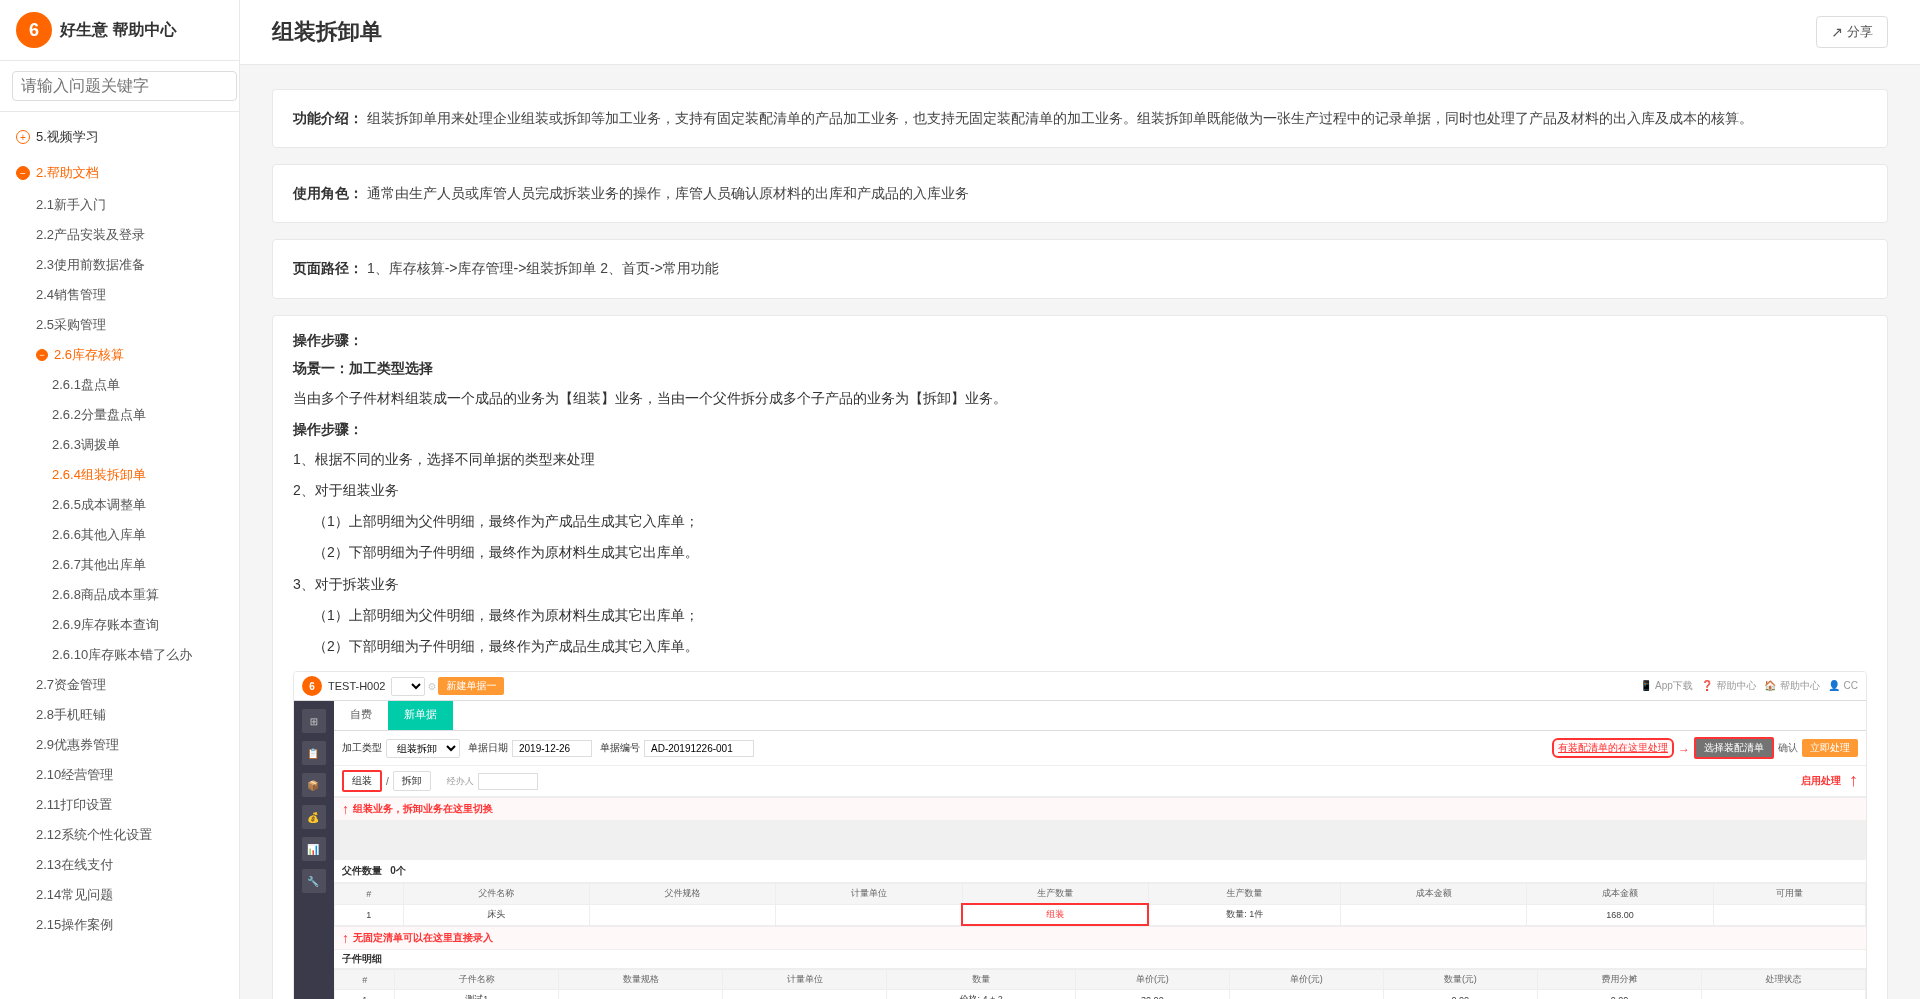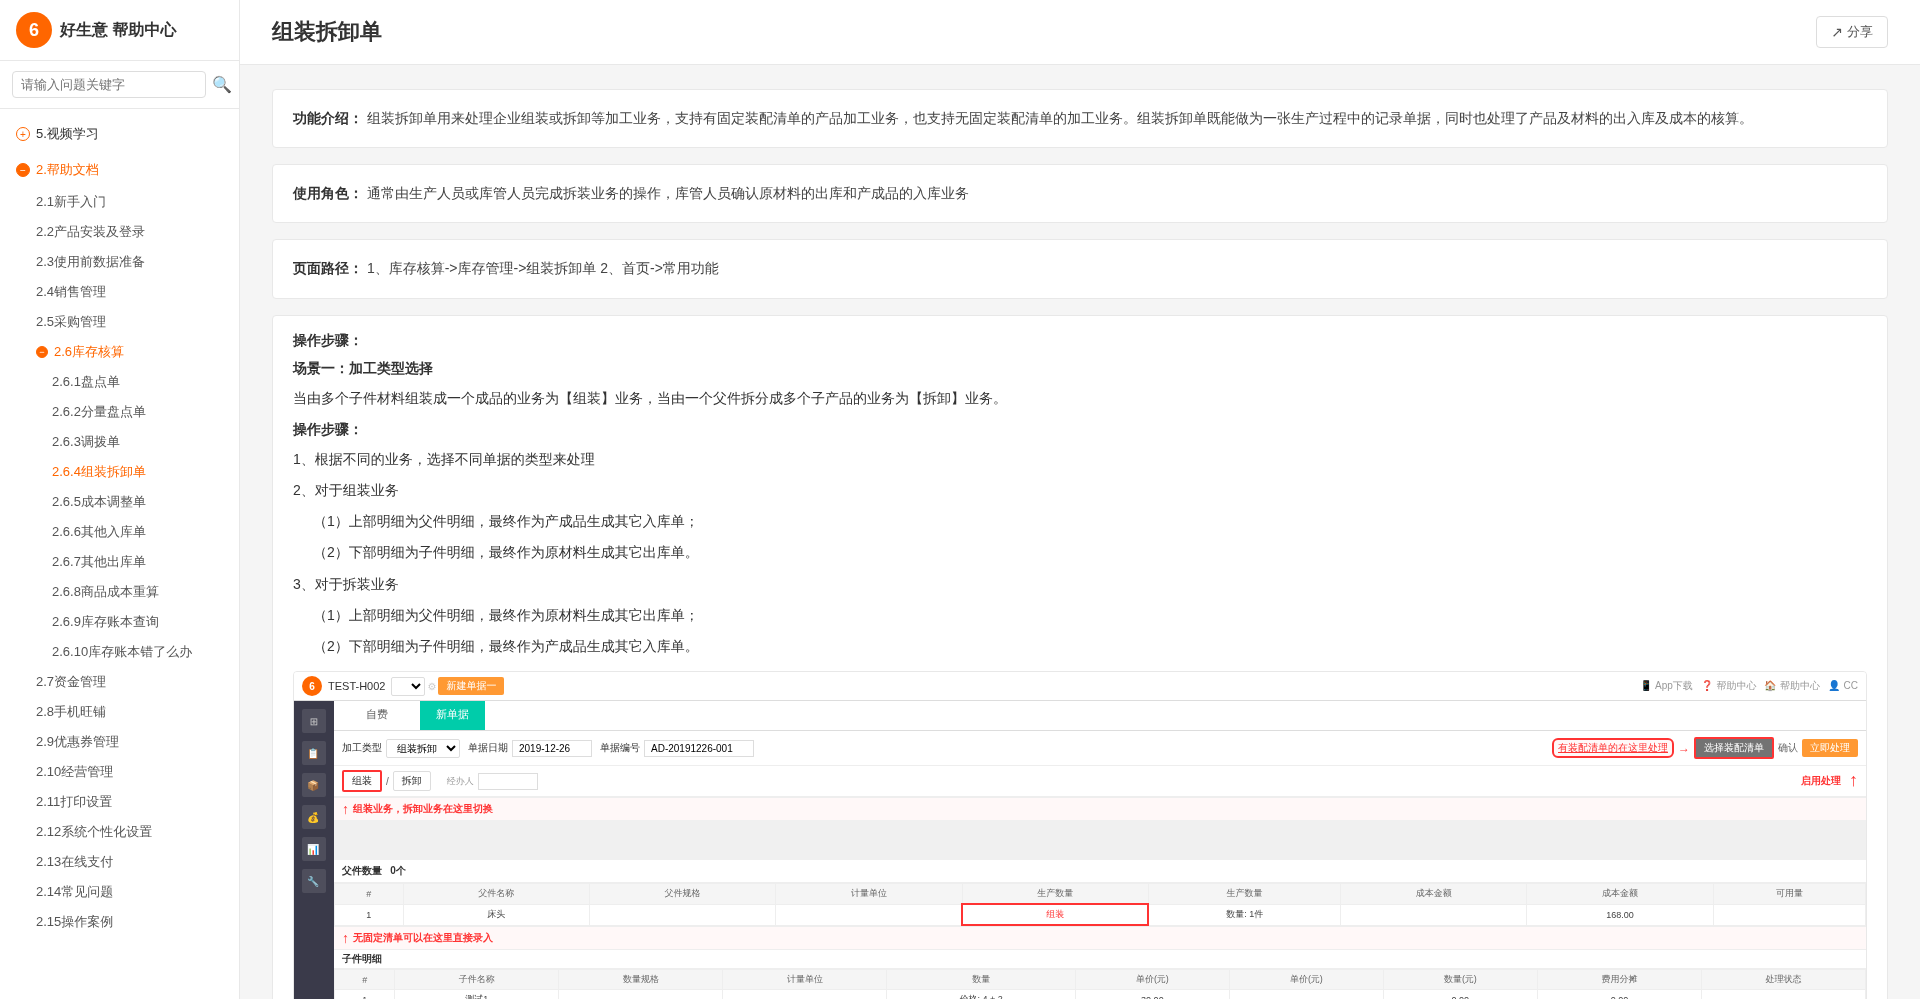--- a/index.html
+++ b/index.html
@@ -47,21 +47,21 @@
       border-bottom: 1px solid #e8e8e8;
       display: flex;
       align-items: center;
       background: #fff;
     }
     .search-input {
       flex: 1;
       border: 1px solid #ddd;
       border-radius: 4px;
       padding: 5px 8px;
-      font-size: 13px;
+      font-size: 16px;
       color: #999;
       outline: none;
     }
     .search-icon-btn {
       background: none;
       border: none;
       cursor: pointer;
       margin-left: 6px;
       color: #999;
       font-size: 16px;
@@ -275,21 +275,21 @@
       border-radius: 2px;
       font-size: 10px;
     }
     .mock-tabs {
       display: flex;
       background: #fff;
       border-bottom: 1px solid #ddd;
       font-size: 11px;
     }
     .mock-tab {
-      padding: 6px 32px;
+      padding: 6px 16px;
       border-bottom: 2px solid transparent;
       color: #666;
     }
     .mock-tab-new {
       padding: 6px 16px;
       background: #00ccaa;
       color: #fff;
     }
     .mock-field {
       display: flex;

